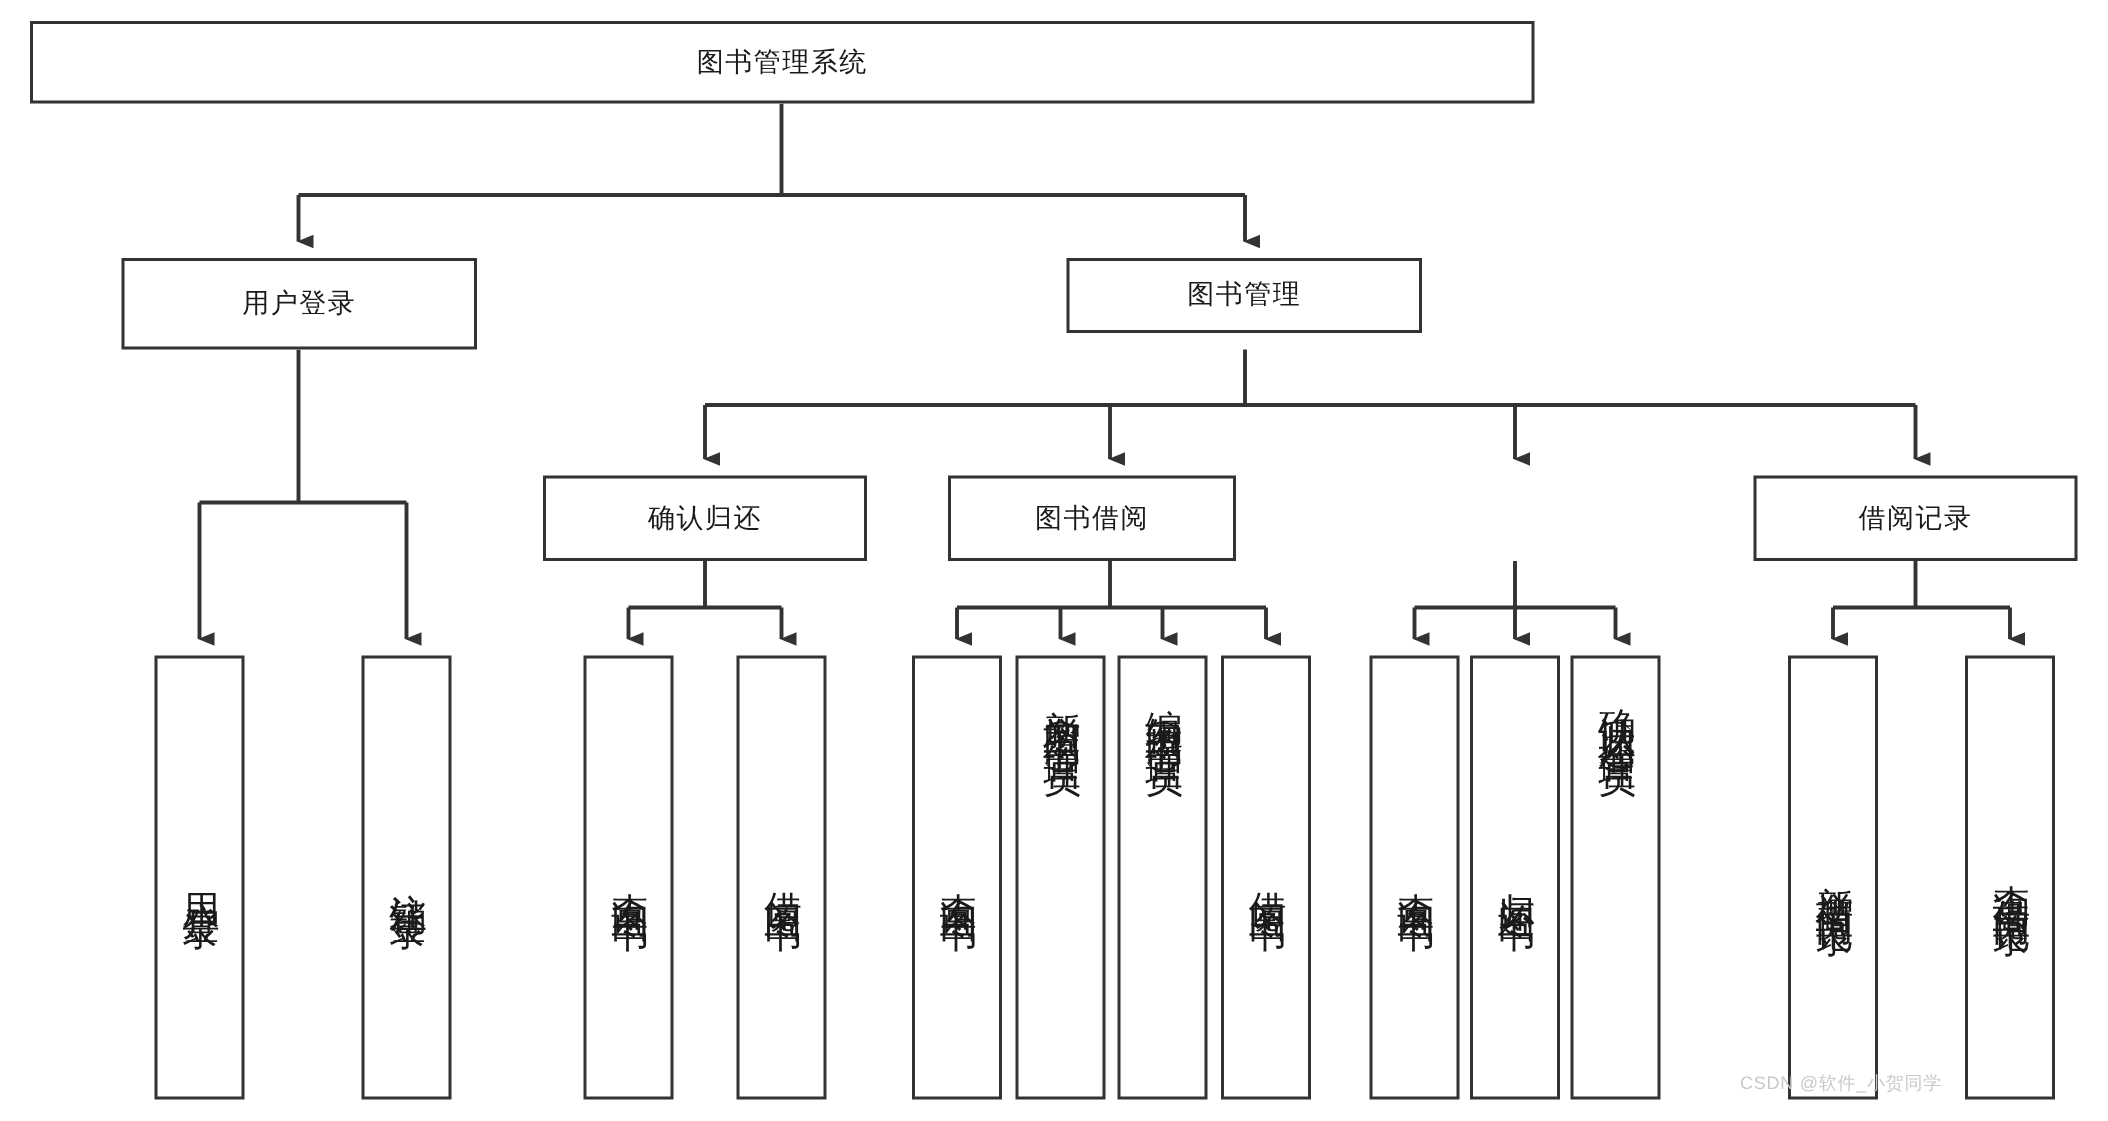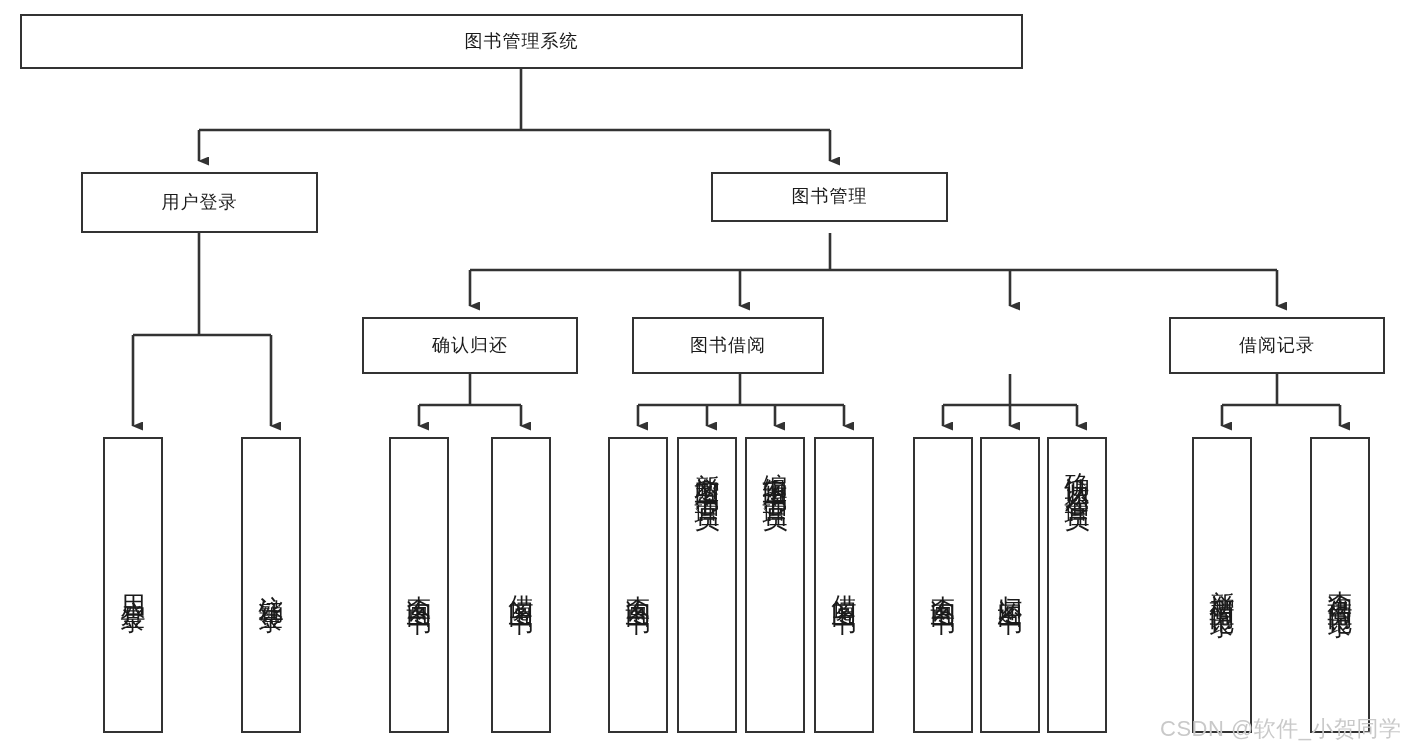--- a/index.html
+++ b/index.html
@@ -60,21 +60,21 @@
     line-height: 1;
   }
   .node.leaf-short {
     align-items: center;
     padding-top: 0;
   }
   .watermark {
     position: absolute;
     left: 1160px;
     top: 714px;
-    font-size: 22px;
+    font-size: 12px;
     color: #c9c9c9;
     letter-spacing: 0.5px;
     z-index: 5;
     white-space: nowrap;
     font-family: "Liberation Sans", "DejaVu Sans", sans-serif;
   }
 </style>
 </head>
 <body>
 

